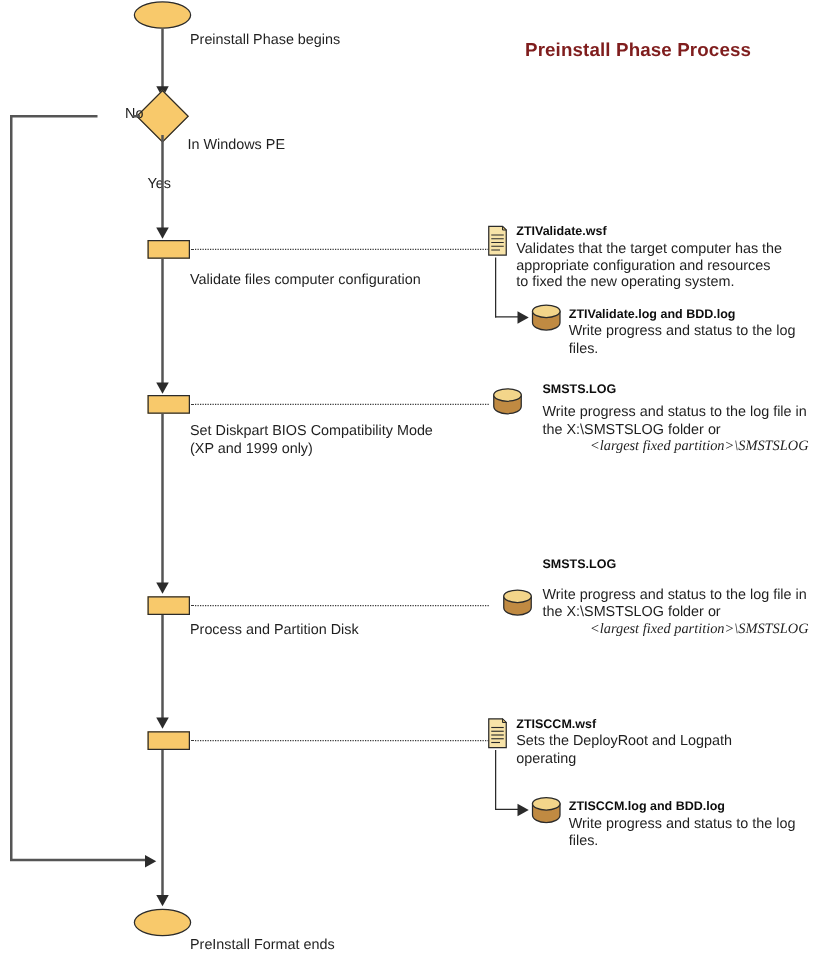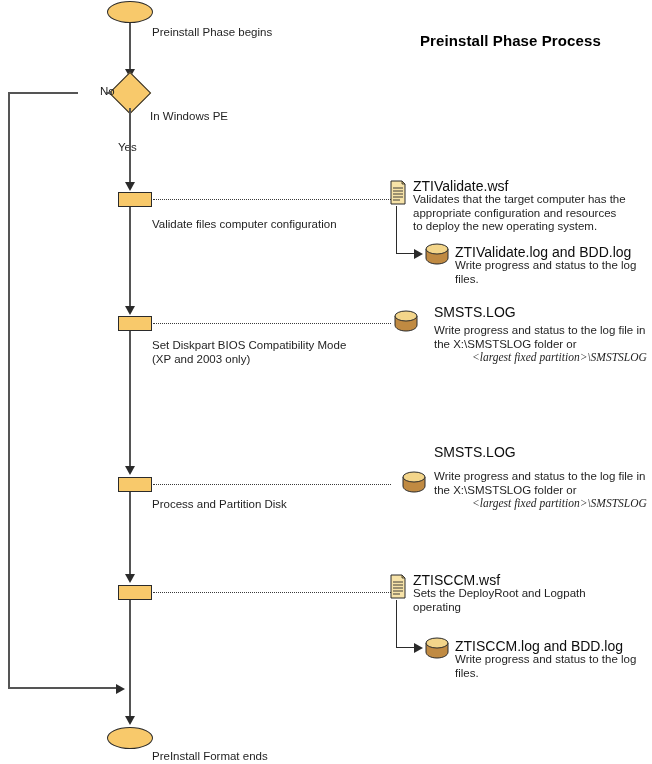--- a/index.html
+++ b/index.html
@@ -17,21 +17,21 @@
     height: 764px;
     background: #ffffff;
     overflow: hidden;
   }
   .abs { position: absolute; }
 
   
   .diagram-title {
     font-size: 15px;
     font-weight: bold;
-    color: #000000;
+    color: #7f1d1d;
     letter-spacing: 0.1px;
     white-space: nowrap;
   }
 
   
   .terminator {
     width: 46px;
     height: 22px;
     border-radius: 50%;
     background: #f8c96b;
@@ -94,22 +94,22 @@
   }
   .branch-label {
     font-size: 11.5px;
     color: #1f1f1f;
     white-space: nowrap;
   }
 
   
   .note { width: 215px; }
   .note-title {
-    font-size: 14px;
-    font-weight: normal;
+    font-size: 10px;
+    font-weight: bold;
     color: #0d0d0d;
     line-height: 14px;
   }
   .note-body {
     font-size: 11.5px;
     color: #1f1f1f;
     line-height: 13.5px;
   }
   .ital {
     font-family: "Liberation Serif", serif;
@@ -160,42 +160,42 @@
     <path d="M14 3 L14 6 L17 6 Z" fill="#d8b866" stroke="#2b2b2b" stroke-width="0.8"></path>
     <line x1="5" y1="10" x2="15" y2="10" stroke="#2b2b2b" stroke-width="0.9"></line>
     <line x1="5" y1="13" x2="15" y2="13" stroke="#2b2b2b" stroke-width="0.9"></line>
     <line x1="5" y1="16" x2="15" y2="16" stroke="#2b2b2b" stroke-width="0.9"></line>
     <line x1="5" y1="19" x2="15" y2="19" stroke="#2b2b2b" stroke-width="0.9"></line>
     <line x1="5" y1="22" x2="12" y2="22" stroke="#2b2b2b" stroke-width="0.9"></line>
   </svg>
 
   <div class="abs note" style="left:413px; top:179px;">
     <div class="note-title">ZTIValidate.wsf</div>
-    <div class="note-body">Validates that the target computer has the appropriate configuration and resources to deploy the new operating system.</div>
+    <div class="note-body">Validates that the target computer has the appropriate configuration and resources to fixed the new operating system.</div>
   </div>
 
   <div class="abs elbow" style="left:396px; top:206px; width:20px; height:48px;"></div>
   <div class="abs arrow-right" style="left:414px; top:249px;"></div>
 
   <svg class="abs db-icon" style="left:424px; top:243px;" viewBox="0 0 26 22">
     <path d="M2 6 L2 15 C2 18.5 7 21 13 21 C19 21 24 18.5 24 15 L24 6 Z" fill="#c08a42" stroke="#2b2b2b" stroke-width="1"></path>
     <ellipse cx="13" cy="6" rx="11" ry="5" fill="#f3d58a" stroke="#2b2b2b" stroke-width="1"></ellipse>
   </svg>
 
   <div class="abs note" style="left:455px; top:245px; width:200px;">
     <div class="note-title">ZTIValidate.log and BDD.log</div>
     <div class="note-body">Write progress and status to the log files.</div>
   </div>
 
   <div class="abs vline" style="left:129px; top:207px; height:105px;"></div>
   <div class="abs arrow-down" style="left:125px; top:306px;"></div>
 
   <div class="abs process" style="left:118px; top:316px;"></div>
   <div class="abs flow-label" style="left:152px; top:338px; white-space:pre;">Set Diskpart BIOS Compatibility Mode
-(XP and 2003 only)</div>
+(XP and 1999 only)</div>
   <div class="abs dotline" style="left:153px; top:323px; width:238px;"></div>
 
   <svg class="abs db-icon" style="left:393px; top:310px;" viewBox="0 0 26 22">
     <path d="M2 6 L2 15 C2 18.5 7 21 13 21 C19 21 24 18.5 24 15 L24 6 Z" fill="#c08a42" stroke="#2b2b2b" stroke-width="1"></path>
     <ellipse cx="13" cy="6" rx="11" ry="5" fill="#f3d58a" stroke="#2b2b2b" stroke-width="1"></ellipse>
   </svg>
 
   <div class="abs note" style="left:434px; top:305px; width:218px;">
     <div class="note-title">SMSTS.LOG</div>
     <div class="note-body" style="margin-top:5px;"><span>Write progress and status to the log file in the X:\SMSTSLOG folder or </span><span class="ital">&lt;largest fixed partition&gt;\SMSTSLOG</span></div>

